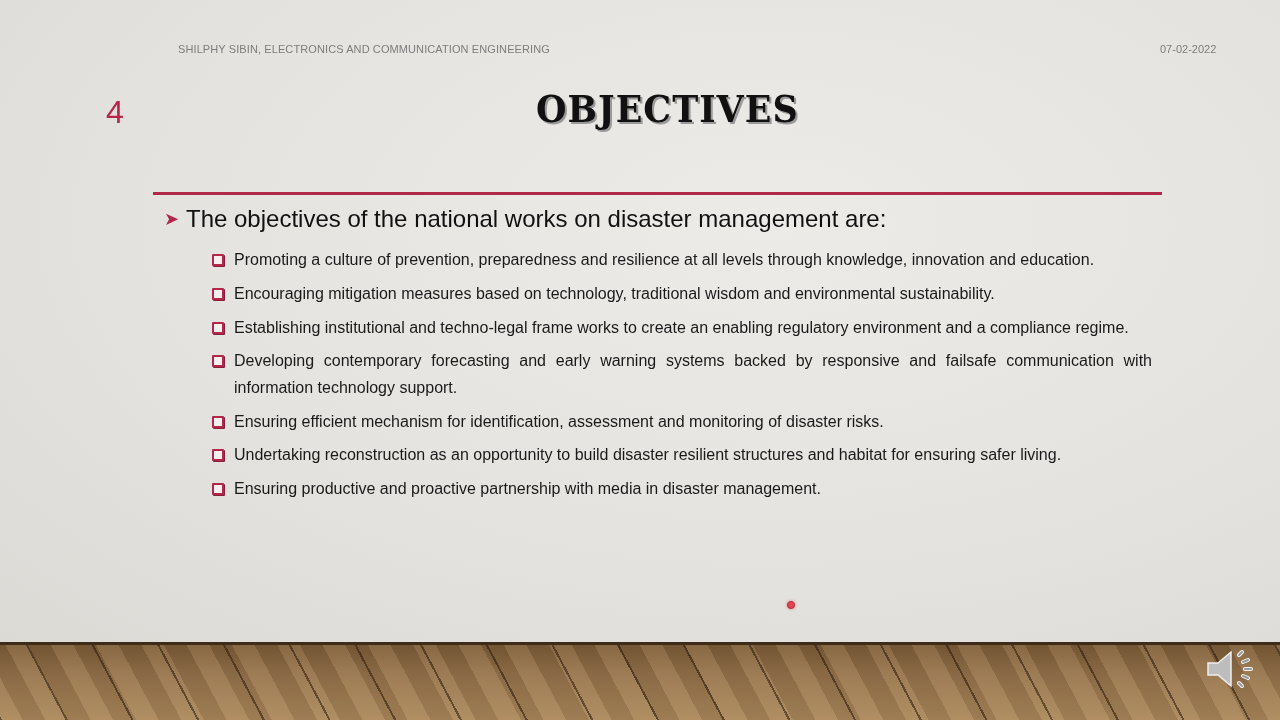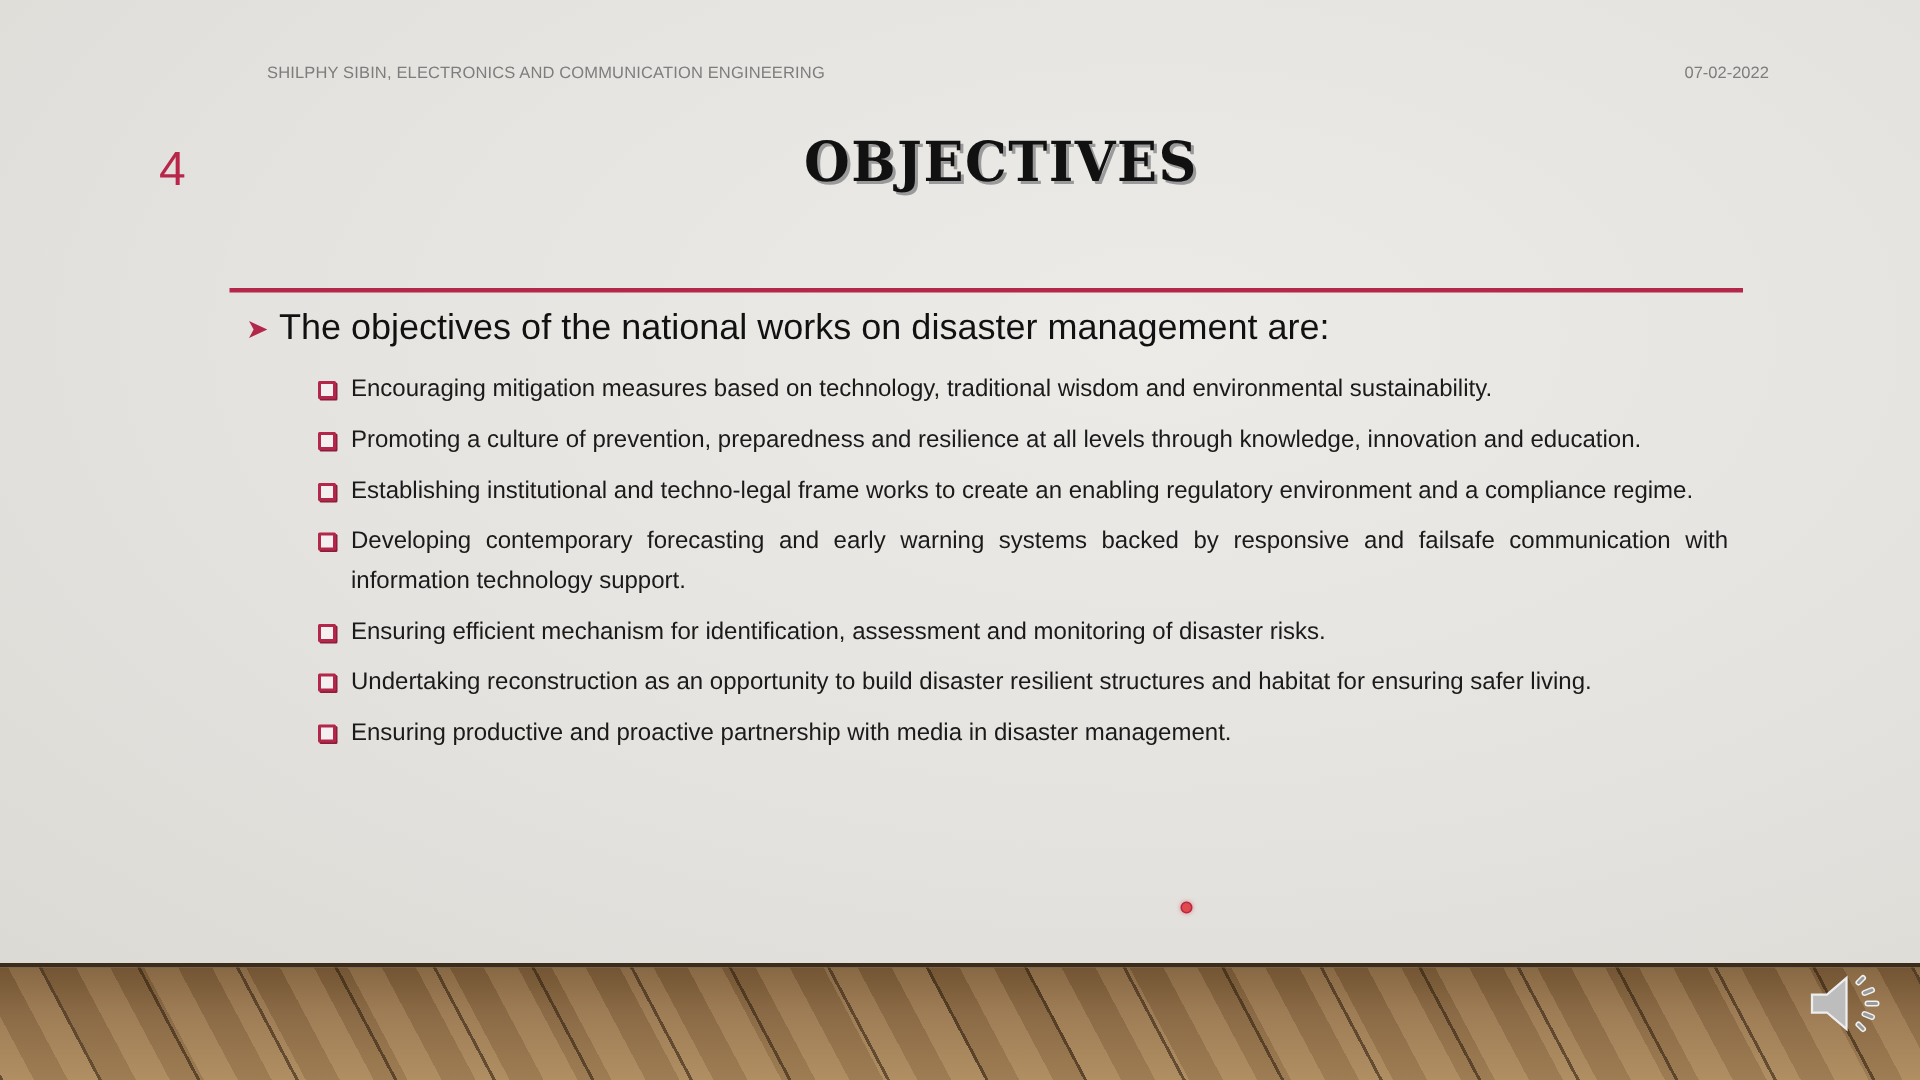--- a/index.html
+++ b/index.html
@@ -19,21 +19,21 @@
         repeating-linear-gradient(62deg, rgba(40,25,10,0.55) 0px, rgba(40,25,10,0.55) 2px, transparent 2px, transparent 58px),
         repeating-linear-gradient(62deg, rgba(255,230,190,0.10) 0px, rgba(255,230,190,0.10) 20px, rgba(0,0,0,0.06) 20px, rgba(0,0,0,0.06) 40px),
         linear-gradient(180deg, #7a5a36 0%, #93714a 40%, #a88559 100%);
       border-top: 3px solid #3e2c1a;
     }
     .footer-left {
       position: absolute; left: 178px; top: 43px;
       font-size: 11px; color: #7d7d7d; letter-spacing: 0.1px;
     }
     .footer-right {
-      position: absolute; left: 1086px; top: 43px;
+      position: absolute; left: 1123px; top: 43px;
       font-size: 11px; color: #7d7d7d; padding-left: 37px;
     }
     .slide-number {
       position: absolute; left: 106px; top: 94px;
       font-size: 32px; color: #b8264a;
       font-family: "Liberation Sans", sans-serif;
     }
     .title {
       position: absolute; left: 536px; top: 88px; width: 240px;
       font-family: "DejaVu Serif", serif; font-weight: bold;
@@ -89,25 +89,25 @@
   <div class="divider"></div>
 
   <div class="lead">
     <span class="arrow">➤</span>
     <span>The objectives of the national works on disaster management are:</span>
   </div>
 
   <ul class="items">
     <li class="item">
         <span class="box"></span>
-        <span class="text">Encouraging mitigation measures based on technology, traditional wisdom and environmental sustainability.</span>
+        <span class="text">Promoting a culture of prevention, preparedness and resilience at all levels through knowledge, innovation and education.</span>
       </li>
     <li class="item">
         <span class="box"></span>
-        <span class="text">Promoting a culture of prevention, preparedness and resilience at all levels through knowledge, innovation and education.</span>
+        <span class="text">Encouraging mitigation measures based on technology, traditional wisdom and environmental sustainability.</span>
       </li>
     <li class="item">
         <span class="box"></span>
         <span class="text">Establishing institutional and techno-legal frame works to create an enabling regulatory environment and a compliance regime.</span>
       </li>
     <li class="item">
         <span class="box"></span>
         <span class="text">Developing contemporary forecasting and early warning systems backed by responsive and failsafe communication with information technology support.</span>
       </li>
     <li class="item">

